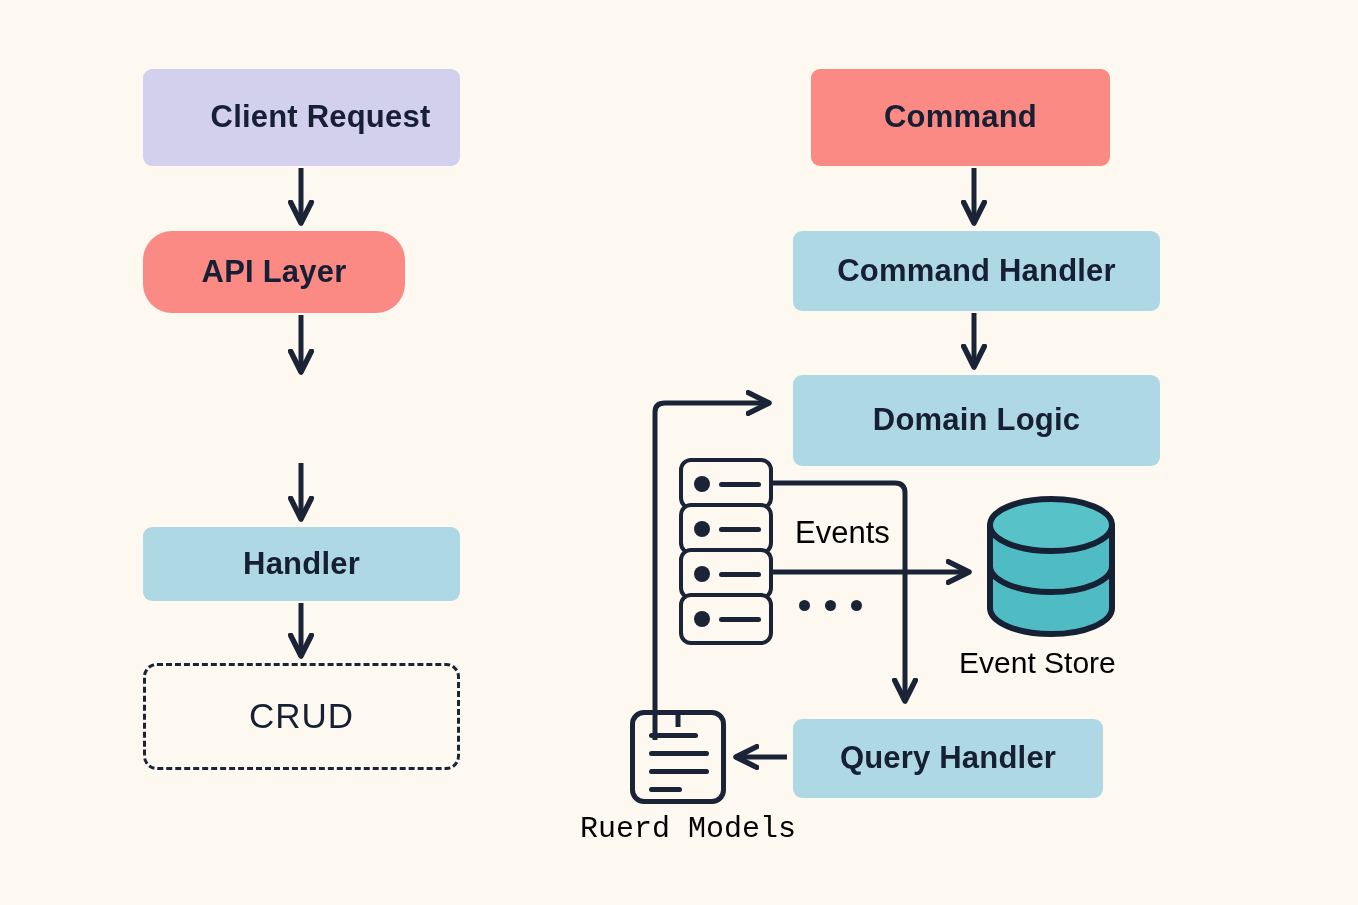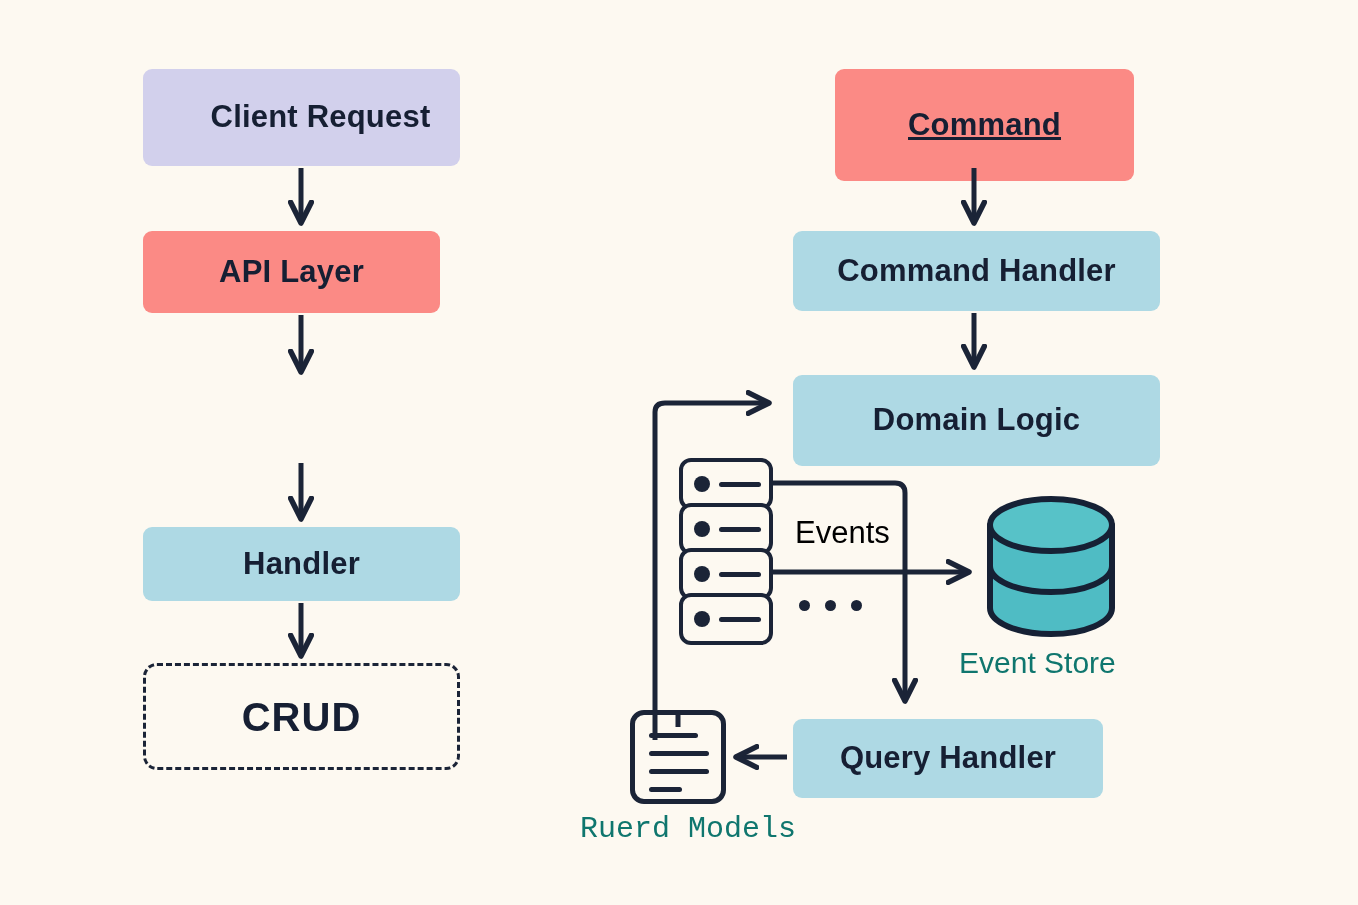--- a/index.html
+++ b/index.html
@@ -30,34 +30,34 @@
     text-align: center;
     line-height: 1.1;
   }
   .node-purple { background: #d2d0ec; padding-left: 38px; }
   .node-coral  { background: #fb8a85; }
   .node-blue   { background: #aed9e4; }
   .node-dashed {
     background: transparent;
     border: 3px dashed #1b2437;
     border-radius: 14px;
-    font-weight: 700;
-    font-size: 40px;
+    font-weight: 400;
+    font-size: 35px;
     letter-spacing: 1px;
   }
   .svg-layer {
     position: absolute;
     left: 0; top: 0;
     width: 1358px;
     height: 905px;
     pointer-events: none;
   }
   .caption {
     position: absolute;
-    color: #0f766e;
+    color: #000000;
     font-size: 30px;
     font-weight: 400;
     white-space: nowrap;
   }
   .events-label {
     position: absolute;
     color: #000000;
     font-size: 31px;
     font-weight: 400;
     white-space: nowrap;
@@ -123,28 +123,28 @@
   .doc-icon .l3 { width: 60px; }
   .doc-icon .l4 { width: 33px; margin-bottom: 0; }
 </style>
 </head>
 <body>
 
 <div id="canvas">
 
   <div class="node node-purple" style="left:143px; top:69px; width:317px; height:97px;">Client Request</div>
 
-  <div class="node node-coral" style="left:143px; top:231px; width:297px; height:82px;">API Layer</div>
+  <div class="node node-coral" style="left:143px; top:231px; width:262px; height:82px;border-radius:29px;">API Layer</div>
 
 
   <div class="node node-blue" style="left:143px; top:527px; width:317px; height:74px;">Handler</div>
 
   <div class="node node-dashed" style="left:143px; top:663px; width:317px; height:107px;">CRUD</div>
 
-  <div class="node node-coral" style="left:835px; top:69px; width:299px; height:112px;text-decoration:underline;">Command</div>
+  <div class="node node-coral" style="left:811px; top:69px; width:299px; height:97px;">Command</div>
 
   <div class="node node-blue" style="left:793px; top:231px; width:367px; height:80px;">Command Handler</div>
 
   <div class="node node-blue" style="left:793px; top:375px; width:367px; height:91px;text-align:center;">Domain Logic</div>
 
   <div class="node node-blue" style="left:793px; top:719px; width:310px; height:79px;">Query Handler</div>
 
   <div style="position:absolute; left:0; top:0; width:0; height:0;">
     <div class="event-row" style="left:679px; top:458px;">
       <span class="dot"></span>

